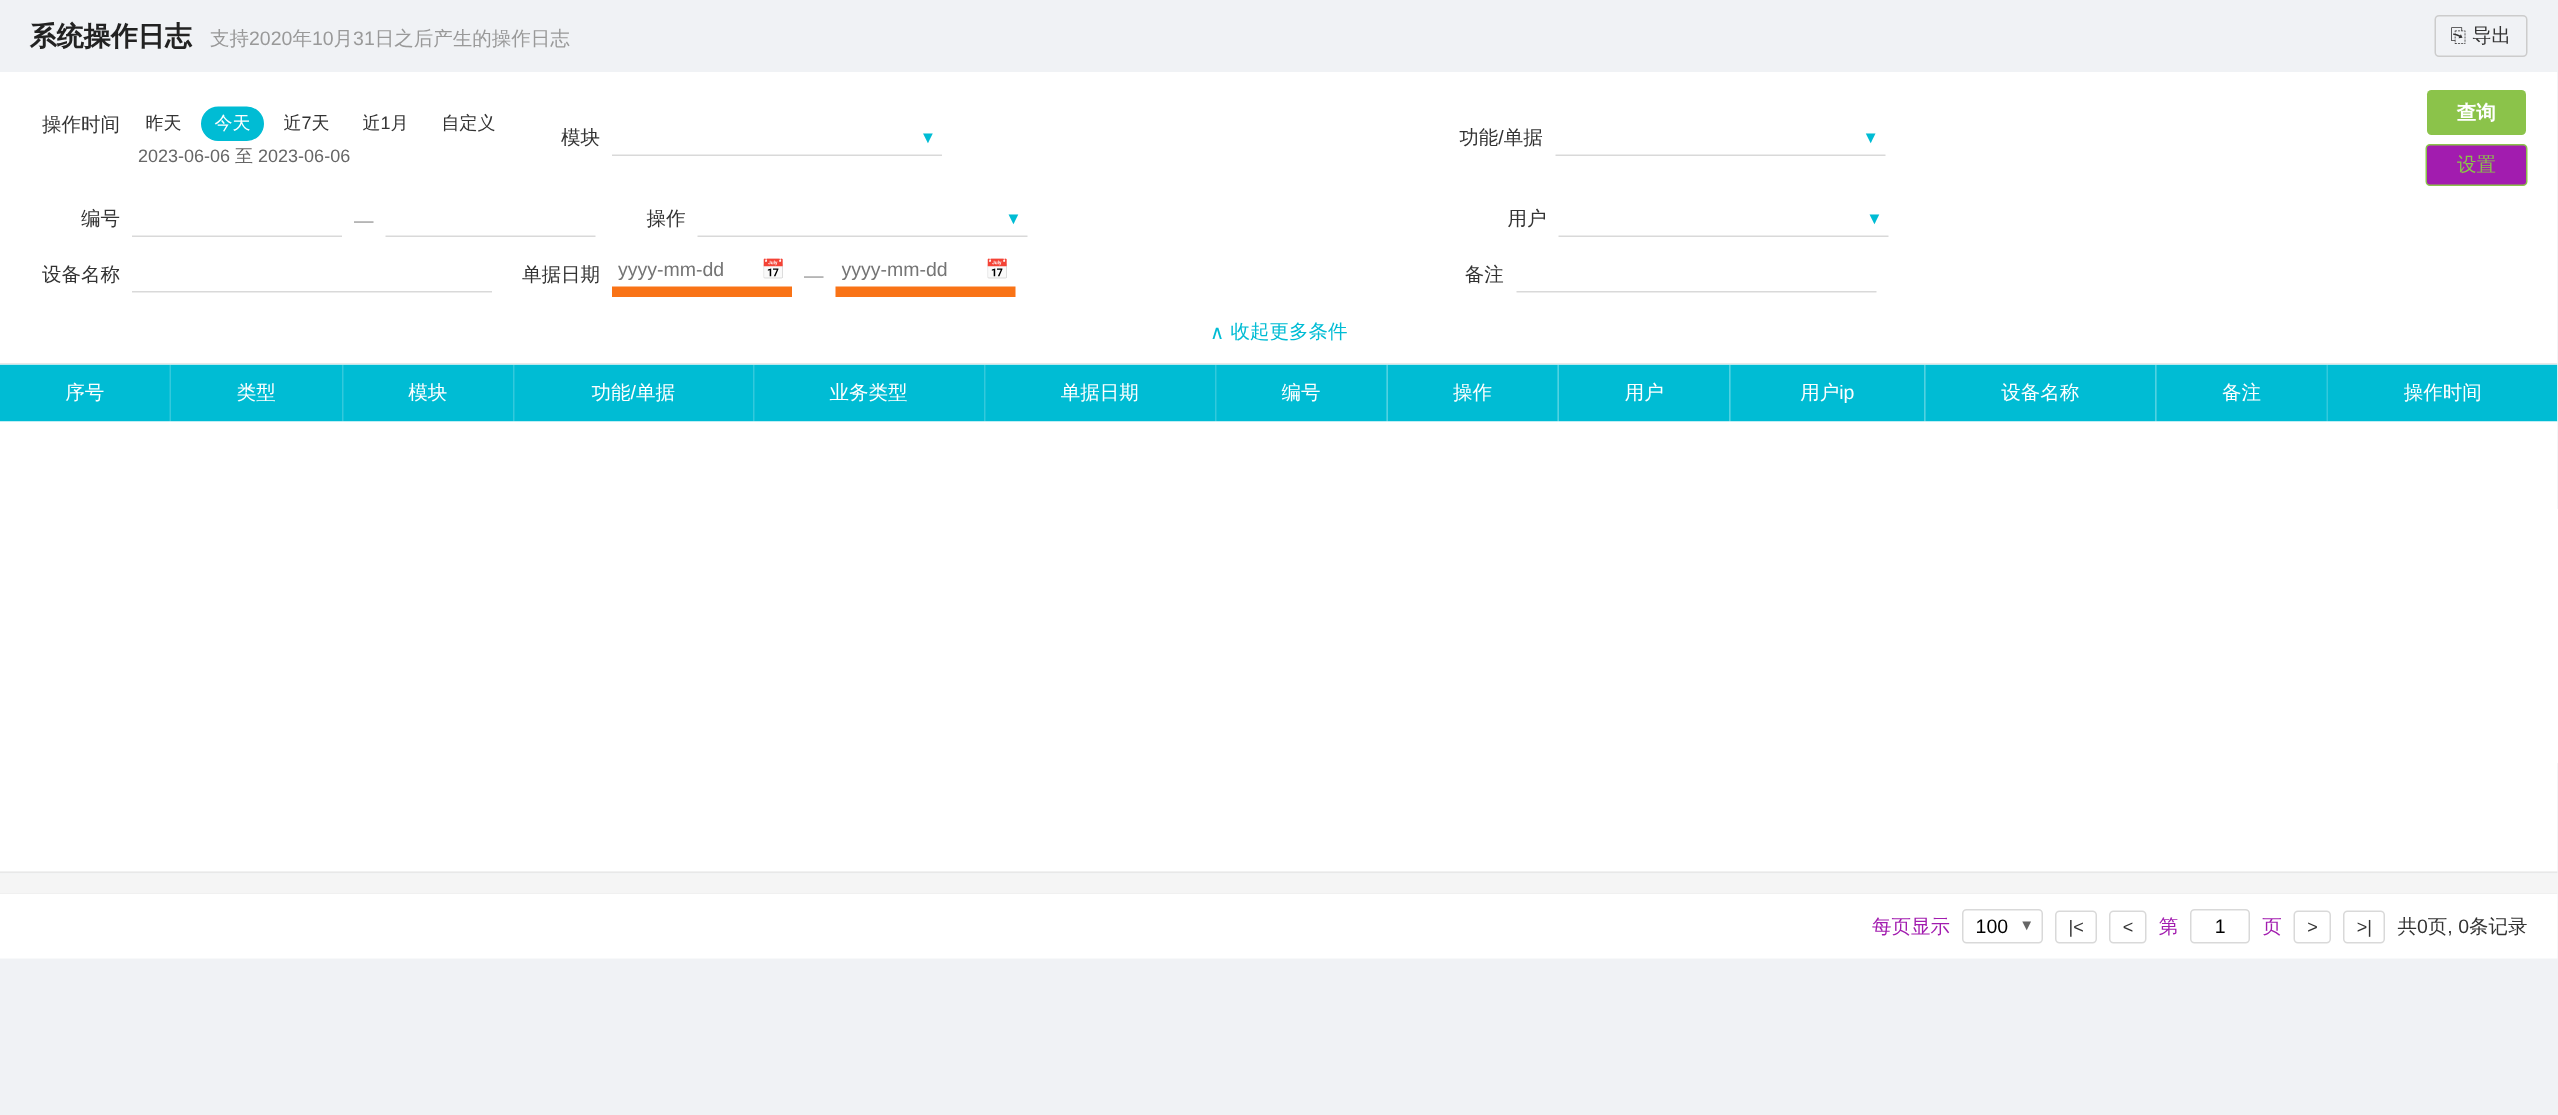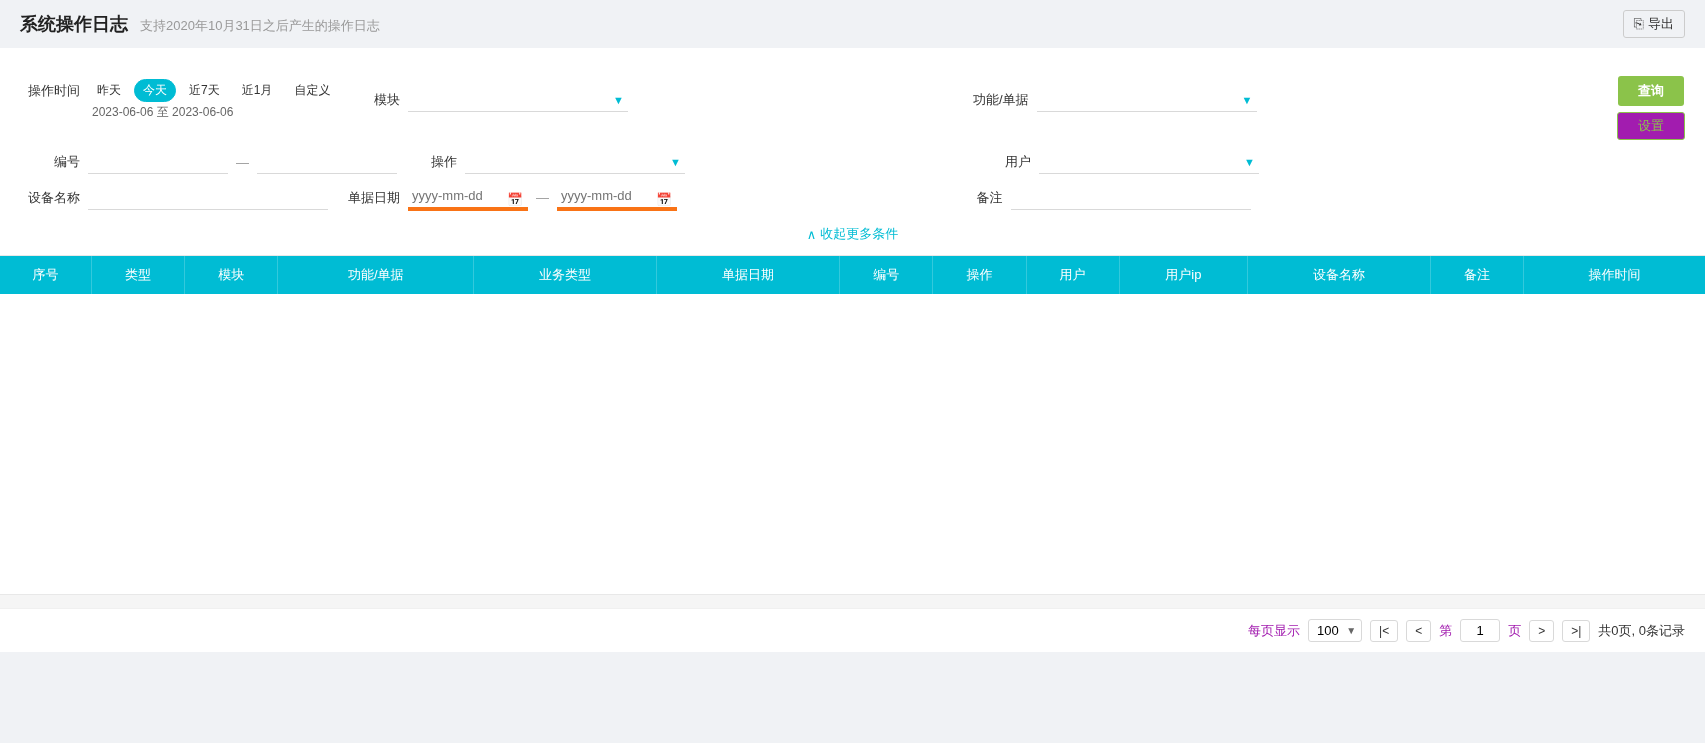--- a/index.html
+++ b/index.html
@@ -52,41 +52,41 @@
 
     .input-underline {
       border: none; border-bottom: 1px solid #d9d9d9; outline: none;
       font-size: 13px; padding: 4px; background: transparent; min-width: 140px;
     }
 
     .dash { margin: 0 8px; color: #999; }
 
     .query-btn {
       background: #8bc34a; color: #fff; border: none; border-radius: 3px;
-      padding: 6px 20px; cursor: pointer; font-size: 13px; font-weight: bold; margin-top: 16px;
+      padding: 6px 20px; cursor: pointer; font-size: 13px; font-weight: bold;
     }
     .setting-btn {
       background: #a21caf; color: #8bc34a; border: 1px solid #8bc34a; border-radius: 3px;
       padding: 4px 20px; cursor: pointer; font-size: 13px; margin-top: 4px;
     }
 
     .btn-group-right { display: flex; flex-direction: column; align-items: center; gap: 2px; }
 
     .collapse-row {
       display: flex; justify-content: center; padding: 4px 0; cursor: pointer;
       color: #00bcd4; font-size: 13px; gap: 4px; align-items: center;
     }
 
     
     .table-wrapper { background: #fff; overflow-x: auto; }
     table { width: 100%; border-collapse: collapse; min-width: 1200px; }
     thead tr { background: #00bcd4; }
     thead th {
       color: #fff; font-size: 13px; font-weight: normal;
-      padding: 10px 0; text-align: center; border-right: 1px solid rgba(255,255,255,0.2);
+      padding: 10px 24px; text-align: center; border-right: 1px solid rgba(255,255,255,0.2);
       white-space: nowrap;
       margin-left: 27px;
     }
     thead th:last-child { border-right: none; }
 
     .empty-area { height: 300px; background: #fff; }
 
     
     .scrollbar-area {
       height: 14px; background: #f5f5f5; border-top: 1px solid #e8e8e8;
@@ -111,22 +111,22 @@
       padding: 3px 8px; cursor: pointer; font-size: 12px; color: #333;
     }
     .page-btn:disabled { color: #ccc; cursor: not-allowed; }
     .page-num-input {
       border: 1px solid #d9d9d9; border-radius: 3px; width: 40px;
       text-align: center; font-size: 13px; padding: 3px; outline: none;
     }
     .page-info { color: #333; font-size: 13px; }
 
     .date-input-wrapper {
-      position: relative; display: inline-flex; align-items: flex-end;
-      border-bottom: 4px solid #f97316;
+      position: relative; display: inline-flex; align-items: center;
+      border-bottom: 7px solid #f97316;
     }
     .date-input-wrapper input {
       border: none; outline: none; font-size: 13px; padding: 4px 24px 4px 4px;
       background: transparent; width: 120px; color: #bbb;
     }
     .cal-icon { position: absolute; right: 4px; color: #00bcd4; font-size: 13px; pointer-events: none; }
   </style>
 </head>
 <body>
 

